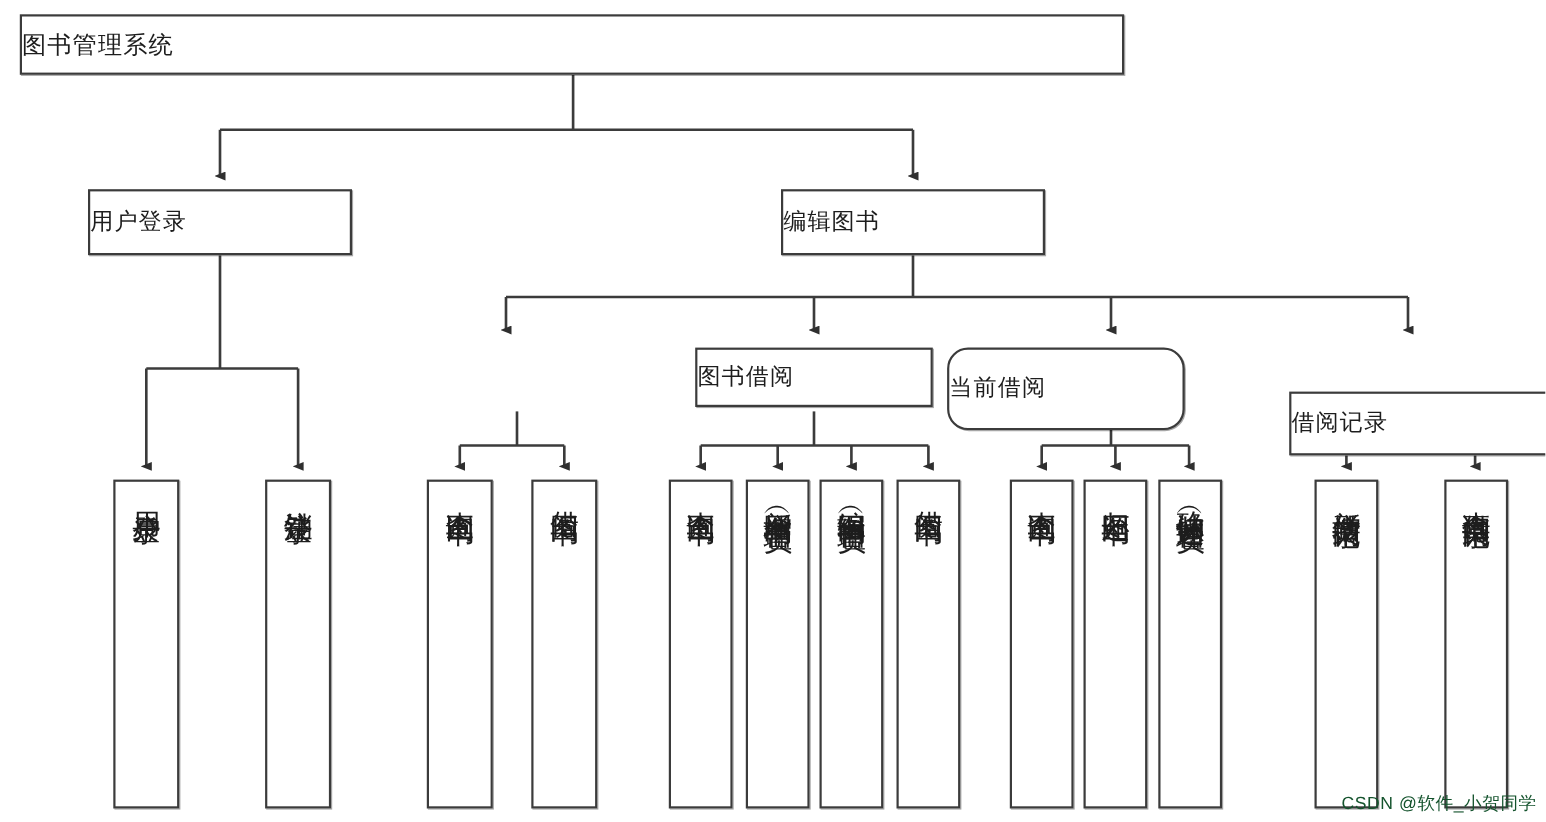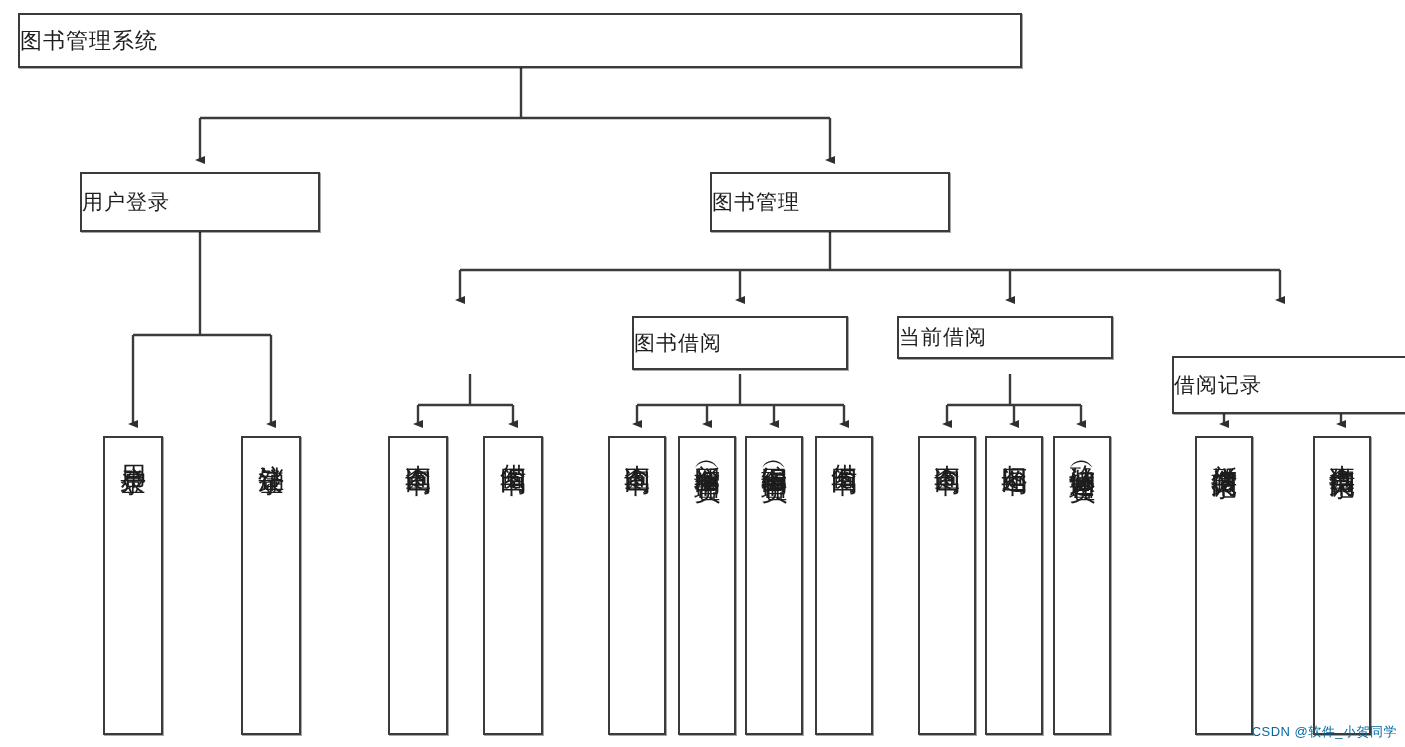--- a/index.html
+++ b/index.html
@@ -59,22 +59,22 @@
     text-orientation: upright;
     font-size: 26px;
     line-height: 1.05;
     letter-spacing: 2px;
     white-space: nowrap;
   }
   .watermark {
     position: absolute;
     right: 8px;
     bottom: 6px;
-    font-size: 13px;
-    color: #0369a1;
+    font-size: 16px;
+    color: #14532d;
     letter-spacing: 0.5px;
     white-space: nowrap;
     pointer-events: none;
   }
 </style>
 </head>
 <body>
 
 <div id="diagram-root">
 
@@ -129,27 +129,27 @@
   </svg>
 
   <div class="node h root" style="left:18px; top:13px; width:1004px; height:55px;">
     <span class="node-label">图书管理系统</span>
   </div>
 
   <div class="node h" style="left:80px; top:172px; width:240px; height:60px;">
     <span class="node-label">用户登录</span>
   </div>
   <div class="node h" style="left:710px; top:172px; width:240px; height:60px;">
-    <span class="node-label">图书管理</span>
+    <span class="node-label">编辑图书</span>
   </div>
 
   <div class="node h" style="left:632px; top:316px; width:216px; height:54px;">
     <span class="node-label">图书借阅</span>
   </div>
-  <div class="node h" style="left:897px; top:316px; width:216px; height:43px;">
+  <div class="node h" style="left:861px; top:316px; width:216px; height:75px;border-radius:19px;">
     <span class="node-label">当前借阅</span>
   </div>
   <div class="node h" style="left:1172px; top:316px; width:244px; height:58px;margin-top:40px;">
     <span class="node-label">借阅记录</span>
   </div>
 
   <div class="node v" style="left:103px; top:436px; width:60px; height:299px;">
     <span class="node-label">用户登录</span>
   </div>
   <div class="node v" style="left:241px; top:436px; width:60px; height:299px;">

